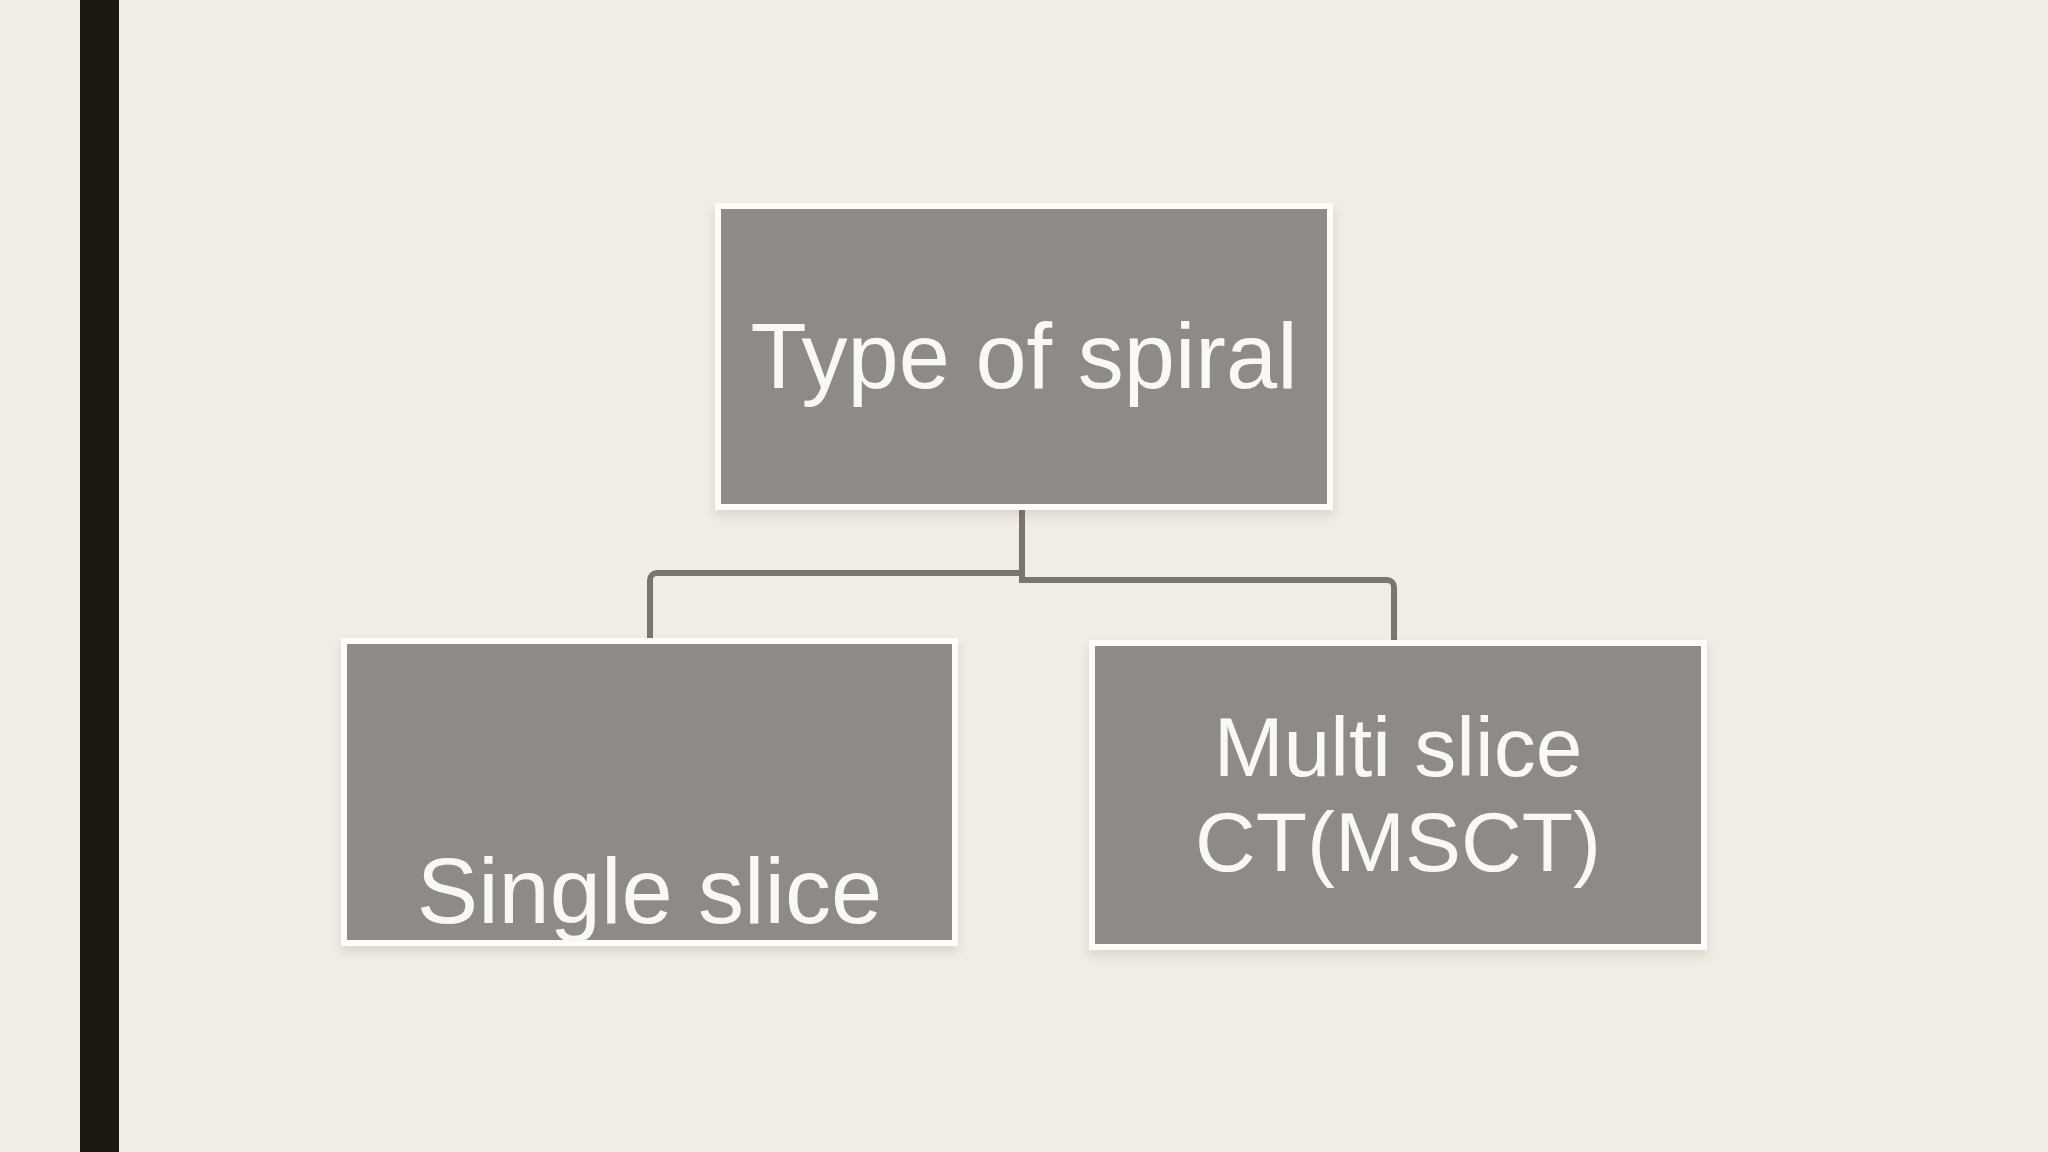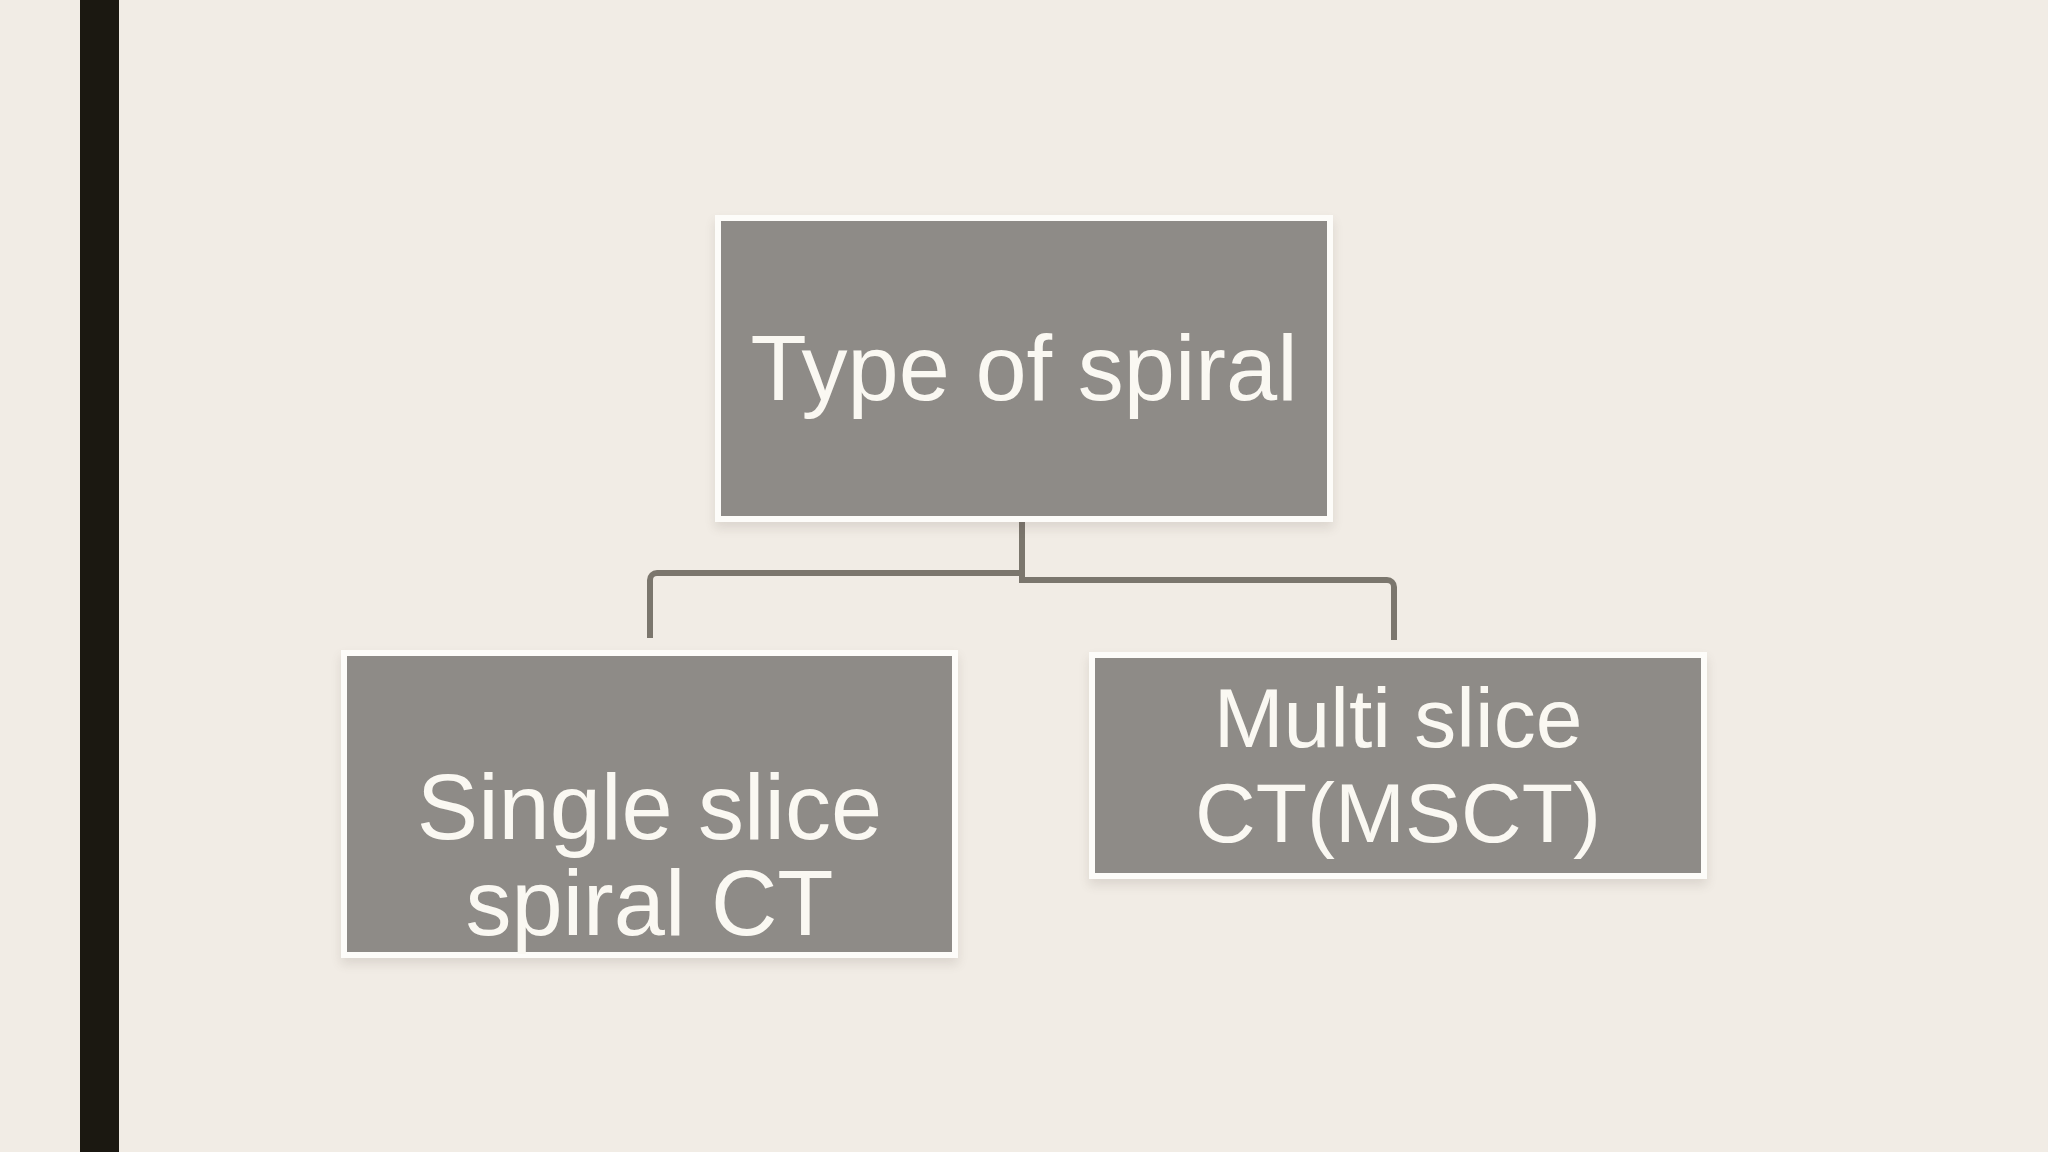--- a/index.html
+++ b/index.html
@@ -31,21 +31,20 @@
     box-sizing: border-box;
     background: #8e8b87;
     border: 6px solid #fdfcf9;
     color: #faf8f2;
     display: flex;
     flex-direction: column;
     align-items: center;
     justify-content: center;
     text-align: center;
     box-shadow: 0 6px 10px rgba(90, 80, 70, 0.14);
-    margin-top: 12px;
   }
   .node .line {
     white-space: nowrap;
   }
   .node-root {
     left: 715px;
     top: 203px;
     width: 618px;
     height: 307px;
     font-size: 92px;
@@ -57,21 +56,21 @@
     width: 617px;
     height: 308px;
     font-size: 92px;
     line-height: 1.05;
     justify-content: flex-end;
   }
   .node-right {
     left: 1089px;
     top: 640px;
     width: 618px;
-    height: 227px;
+    height: 310px;
     font-size: 84px;
     line-height: 1.13;
   }
   .connector {
     position: absolute;
     box-sizing: border-box;
   }
   .connector-stem {
     left: 1019px;
     top: 508px;
@@ -108,21 +107,20 @@
   <div class="connector connector-stem"></div>
   <div class="connector connector-left"></div>
   <div class="connector connector-right"></div>
 
   <div class="node node-root">
     <div class="line">Type of spiral</div>
   </div>
 
   <div class="node node-left">
     <div class="line">Single slice</div>
-    <div class="line">spiral CT</div>
   </div>
 
   <div class="node node-right">
     <div class="line">Multi slice</div>
     <div class="line">CT(MSCT)</div>
   </div>
 
 </div>
 
 </body></html>

